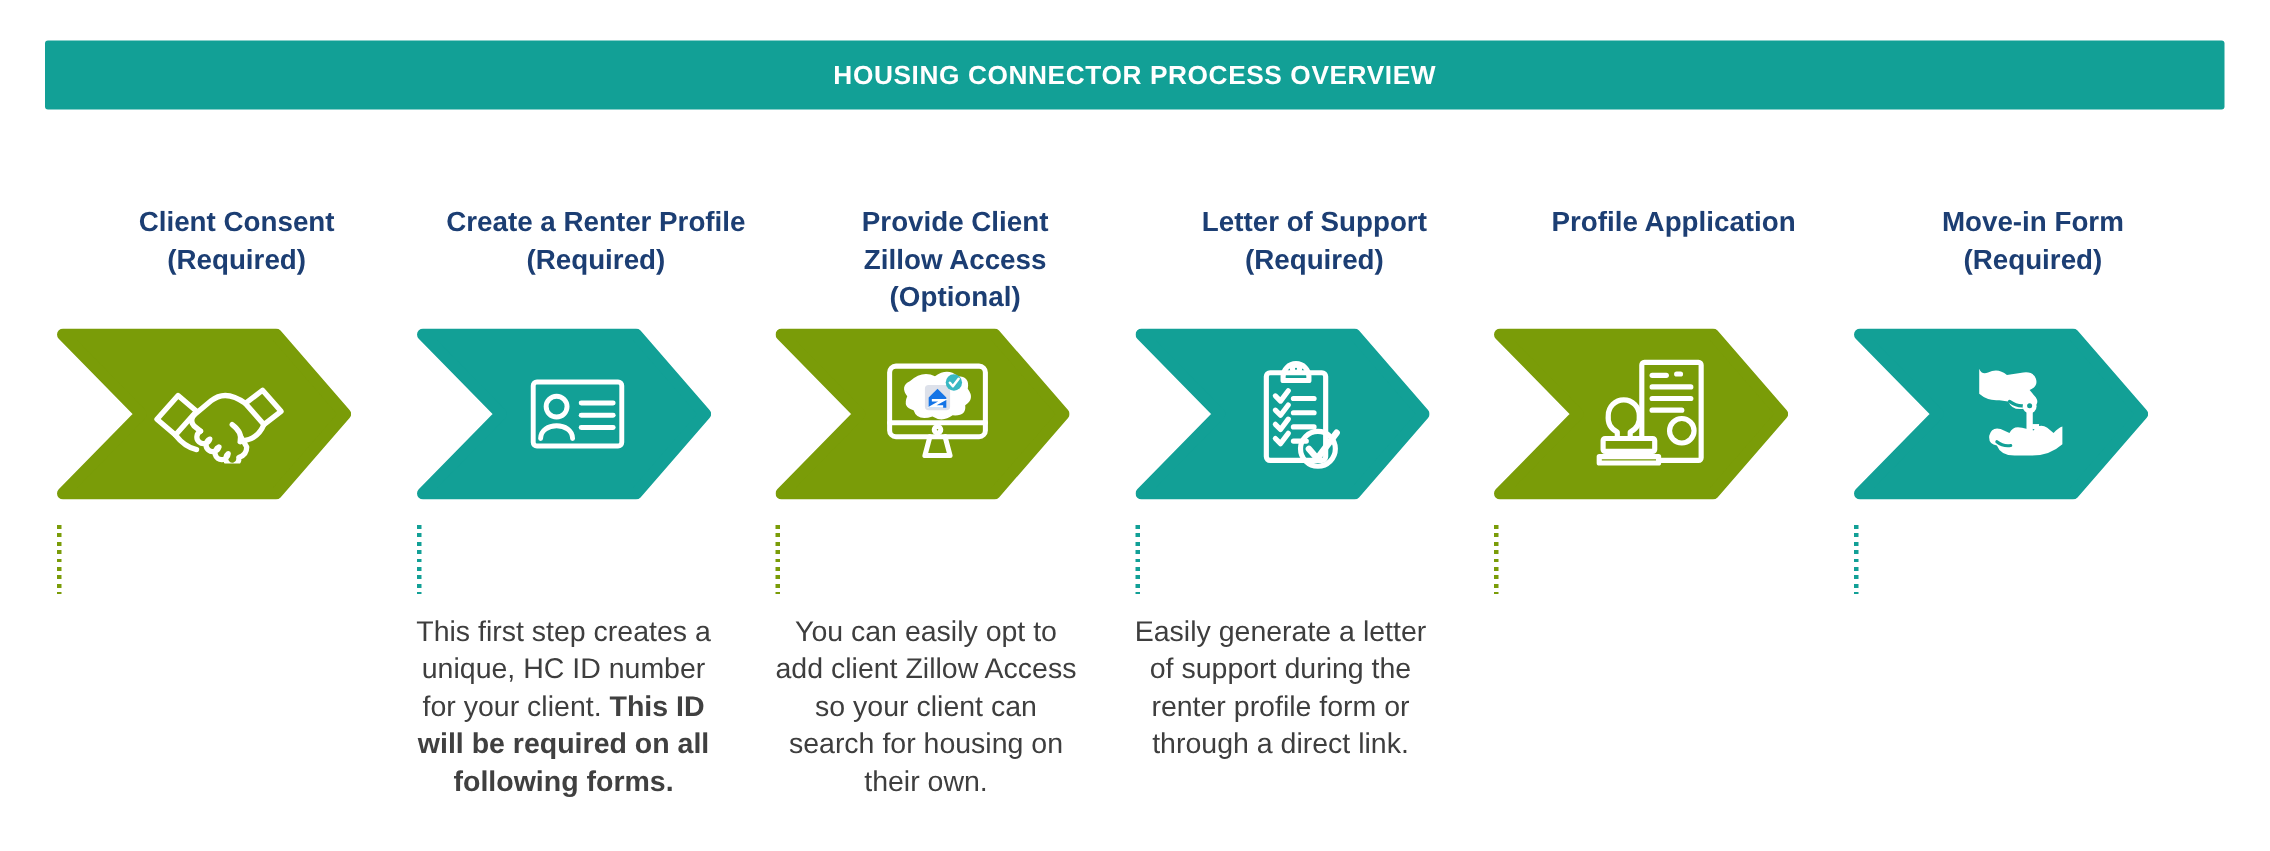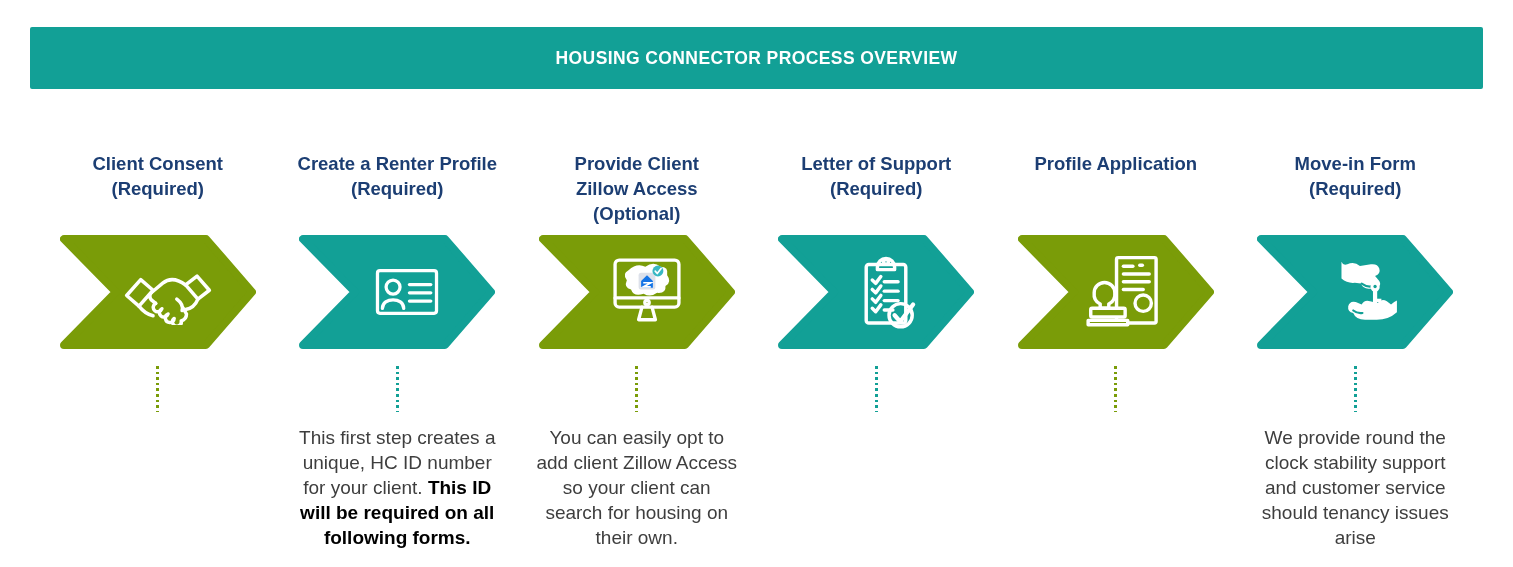--- a/index.html
+++ b/index.html
@@ -3,32 +3,32 @@
 <meta charset="utf-8">
 <style>
   html,body{margin:0;padding:0;background:#ffffff;}
   .canvas{
     width:1513px;height:567px;position:relative;background:#fff;
     font-family:"Liberation Sans","DejaVu Sans",sans-serif;
     overflow:hidden;
   }
   
   .banner{
-    margin:27px 30px 0 30px;height:62px;border-radius:2px;
+    margin:27px 30px 0 30px;height:46px;border-radius:2px;
     background:var(--teal,#12A096);
     display:flex;align-items:center;justify-content:center;
   }
   .banner-title{
     color:#fff;font-weight:700;font-size:17.5px;letter-spacing:.4px;
   }
   
   .steps{
     display:flex;padding:0 38px;margin-top:62px;
   }
-  .step{flex:1 1 0;min-width:0;display:flex;flex-direction:column;align-items:center;}
+  .step{flex:1 1 0;min-width:0;display:flex;flex-direction:column;align-items:flex-start;}
   .step-title{
     color:var(--navy,#1C3E73);font-weight:700;font-size:18.5px;line-height:25px;
     text-align:center;white-space:pre-line;height:84px;width:100%;
   }
   .arrow{position:relative;width:196px;height:114px;}
   .arrow-svg{position:absolute;left:0;top:0;width:196px;height:114px;}
   .olive .arrow-svg polygon{fill:var(--olive,#7A9C08);stroke:var(--olive,#7A9C08);stroke-width:8;stroke-linejoin:round;}
   .teal .arrow-svg polygon{fill:var(--teal,#12A096);stroke:var(--teal,#12A096);stroke-width:8;stroke-linejoin:round;}
   .icon{position:absolute;left:55%;top:50%;transform:translate(-50%,-50%);}
   .s{fill:none;stroke:#fff;stroke-width:4;stroke-linecap:round;stroke-linejoin:round;}
@@ -38,21 +38,21 @@
   .cut-teal{fill:none;stroke:var(--teal,#12A096);stroke-width:2.5;stroke-linecap:round;}
   .dots{
     width:3px;height:46px;margin-top:17px;
   }
   .olive .dots{background-image:repeating-linear-gradient(to bottom,var(--olive,#7A9C08) 0,var(--olive,#7A9C08) 2.6px,transparent 2.6px,transparent 5.6px);}
   .teal .dots{background-image:repeating-linear-gradient(to bottom,var(--teal,#12A096) 0,var(--teal,#12A096) 2.6px,transparent 2.6px,transparent 5.6px);}
   .desc{
     margin:13px 0 0 0;color:var(--body-text,#3E3E3E);
     font-size:19px;line-height:25px;text-align:center;white-space:pre-line;
   }
-  .desc b{font-weight:700;color:#000000;}
+  .desc b{font-weight:700;color:#404040;}
 </style>
 </head>
 <body>
 
 <div class="canvas">
 
   <div class="banner">
     <div class="banner-title">HOUSING CONNECTOR PROCESS OVERVIEW</div>
   </div>
 
@@ -152,20 +152,24 @@
           <line class="s" x1="48" y1="49" x2="64" y2="49" stroke-width="3.2"></line>
           <path class="s" d="M34,58 l4,4 l6,-8" stroke-width="3.2"></path>
           <line class="s" x1="48" y1="60" x2="64" y2="60" stroke-width="3.2"></line>
           <path class="s" d="M34,69 l4,4 l6,-8" stroke-width="3.2"></path>
           <line class="s" x1="48" y1="71" x2="58" y2="71" stroke-width="3.2"></line>
           <circle class="s" cx="67" cy="77" r="13.5" stroke-width="3.5"></circle>
           <path class="s5" d="M60,77 l6.5,7.5 l15,-20"></path>
         </svg>
       </div>
       <div class="dots"></div>
+      <p class="desc"><span>Easily generate a letter
+of support during the
+renter profile form or
+through a direct link.</span><b></b></p>
     </div>
 
     <div class="step olive">
       <div class="step-title">Profile Application</div>
       <div class="arrow">
         <svg class="arrow-svg" viewBox="0 0 196 114">
           <polygon points="4,4 146,4 192,57 146,110 4,110 56,57"></polygon>
         </svg>
         <svg class="icon" width="86" height="86" viewBox="0 0 100 100">
           <rect class="s" x="39" y="10" width="46" height="76" rx="2" stroke-width="3.5"></rect>
@@ -198,21 +202,16 @@
             <circle cx="62" cy="43.5" r="2" fill="var(--teal,#12A096)"></circle>
             <rect class="f" x="59.5" y="48" width="5" height="20" rx="1"></rect>
             <rect class="f" x="64" y="58" width="5.5" height="4"></rect>
             <rect class="f" x="64" y="64" width="4.5" height="3.5"></rect>
           </g>
           <path class="f" d="M88,60 v14 q-10,9 -24,9 h-14 q-11,0 -14,-8 q-7,-1 -6,-8 q2,-7 9,-5 l7,3 q3,-6 10,-4 l9,2 q5,-6 11,-2 l5,4 q4,-4 7,-5 z"></path>
           <path class="cut-teal" d="M36,72 q5,4 11,3"></path>
         </svg>
       </div>
       <div class="dots"></div>
-      <p class="desc"><span>We provide round the
-clock stability support
-and customer service
-should tenancy issues
-arise</span><b></b></p>
     </div>
 
   </div>
 </div>
 
 </body></html>

